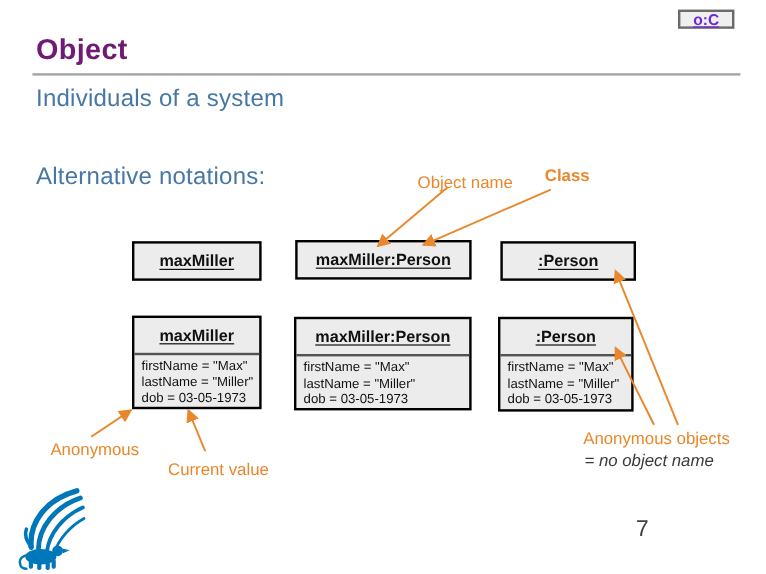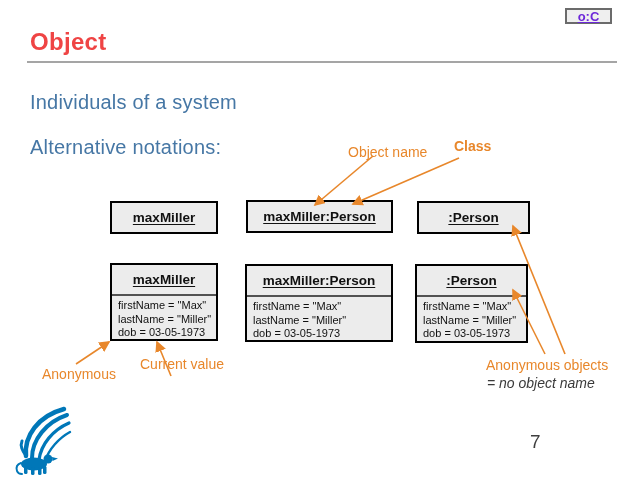--- a/index.html
+++ b/index.html
@@ -11,21 +11,21 @@
     background: #ffffff;
     font-family: "Liberation Sans", sans-serif;
     overflow: hidden;
   }
   .slide-title {
     position: absolute;
     left: 30px; top: 28px;
     font-size: 24px;
     font-weight: bold;
     letter-spacing: 0.3px;
-    color: #ef4444;
+    color: #701a75;
   }
   .title-underline {
     position: absolute;
     left: 27px; top: 61px;
     width: 590px; height: 2px;
     background: #A5A5A5;
   }
   .corner-badge {
     position: absolute;
     left: 565px; top: 8px;
@@ -37,21 +37,21 @@
     text-decoration: underline;
     color: #6d28d9;
   }
   .subtitle {
     position: absolute;
     left: 30px;
     font-size: 20px;
     color: #4677A5;
     letter-spacing: 0.2px;
   }
-  .subtitle-1 { top: 91px; text-align: right; }
+  .subtitle-1 { top: 71px; text-align: right; }
   .subtitle-2 { top: 136px; }
 
   .uml-box {
     position: absolute;
     background: #ECECEC;
     border: 2px solid #000000;
   }
   .uml-header {
     height: 29px;
     display: flex; align-items: center; justify-content: center;
@@ -143,21 +143,21 @@
     <div class="uml-attrs">
       <div>firstName = "Max"</div>
       <div>lastName = "Miller"</div>
       <div>dob = 03-05-1973</div>
     </div>
   </div>
 
   <div class="annotation" style="left:348px; top:144px;">Object name</div>
   <div class="annotation" style="left:454px; top:138px;font-weight:bold;">Class</div>
   <div class="annotation" style="left:42px; top:366px;">Anonymous</div>
-  <div class="annotation" style="left:140px; top:356px;">Current value</div>
+  <div class="annotation" style="left:140px; top:383px;">Current value</div>
   <div class="annotation" style="left:486px; top:357px;">Anonymous objects</div>
   <div class="annotation dark" style="left:487px; top:375px;">= no object name</div>
 
   <svg class="arrows-overlay" viewBox="0 0 638 478">
     <defs>
       <marker id="oarrow" viewBox="0 0 10 10" refX="8.5" refY="5" markerWidth="7" markerHeight="7" orient="auto">
         <path d="M0,0 L10,5 L0,10 z" fill="#E8872B"></path>
       </marker>
     </defs>
     <g stroke="#E8872B" stroke-width="1.6" fill="none">

